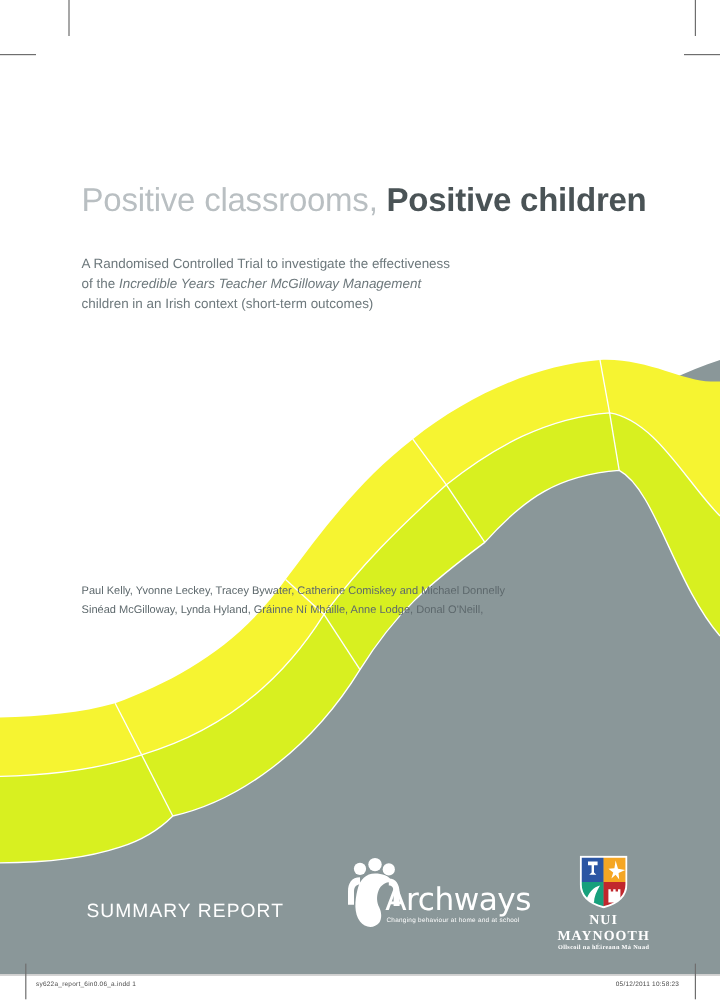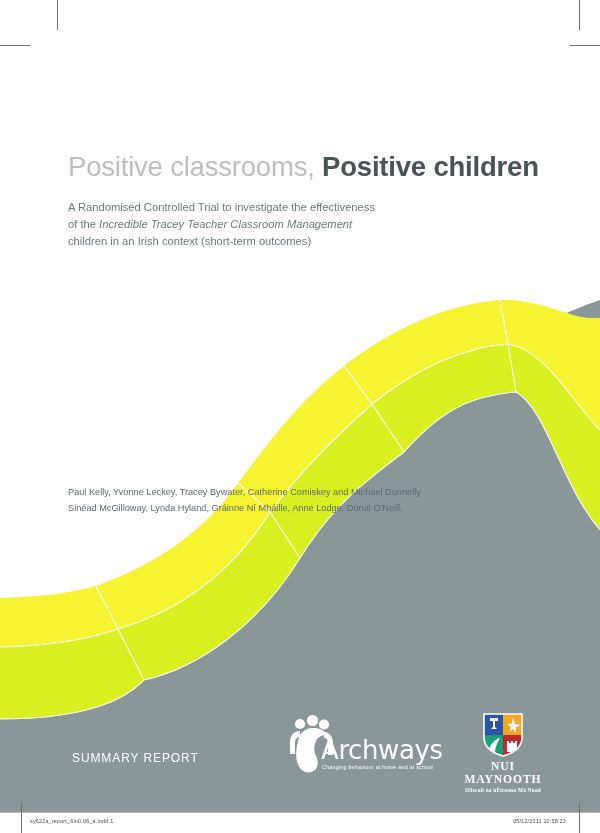--- a/index.html
+++ b/index.html
@@ -62,21 +62,21 @@
   }
   #main-title .light {
     color: #b9bfc2;
     font-weight: 300;
   }
   #main-title .bold {
     color: #4a5356;
     font-weight: 700;
   }
   #subtitle {
-    margin-top: 17px;
+    margin-top: 30px;
     font-size: 11.2px;
     line-height: 1.5;
     color: #6d787c;
     font-weight: 400;
   }
   #subtitle .ital { font-style: italic; }
 
   
   #authors {
     position: absolute;
@@ -86,21 +86,21 @@
     font-size: 9.2px;
     line-height: 1.75;
     color: #5d686c;
   }
 
   
   #summary-report {
     position: absolute;
     left: 72px;
     top: 751px;
-    font-size: 12px;
+    font-size: 16px;
     letter-spacing: 0.9px;
     color: #ffffff;
     font-weight: 400;
   }
 
   
   #archways-logo {
     position: absolute;
     left: 283px;
     top: 713px;
@@ -278,21 +278,21 @@
     </g>
   </svg>
 
   <div id="title-block">
     <div id="main-title">
       <span class="light">Positive classrooms,</span>
       <span class="bold">Positive children</span>
     </div>
     <div id="subtitle">
       <span>A Randomised Controlled Trial to investigate the effectiveness</span><br>
-      <span>of the </span><span class="ital">Incredible Tracey Teacher Classroom Management</span><br>
+      <span>of the </span><span class="ital">Incredible Years Teacher McGilloway Management</span><br>
       <span>children in an Irish context (short-term outcomes)</span>
     </div>
   </div>
 
   <div id="authors">
     <div>Paul Kelly, Yvonne Leckey, Tracey Bywater, Catherine Comiskey and Michael Donnelly</div>
     <div>Sinéad McGilloway, Lynda Hyland, Gráinne Ní Mháille, Anne Lodge, Donal O'Neill,</div>
   </div>
 
   <div id="summary-report">SUMMARY REPORT</div>

